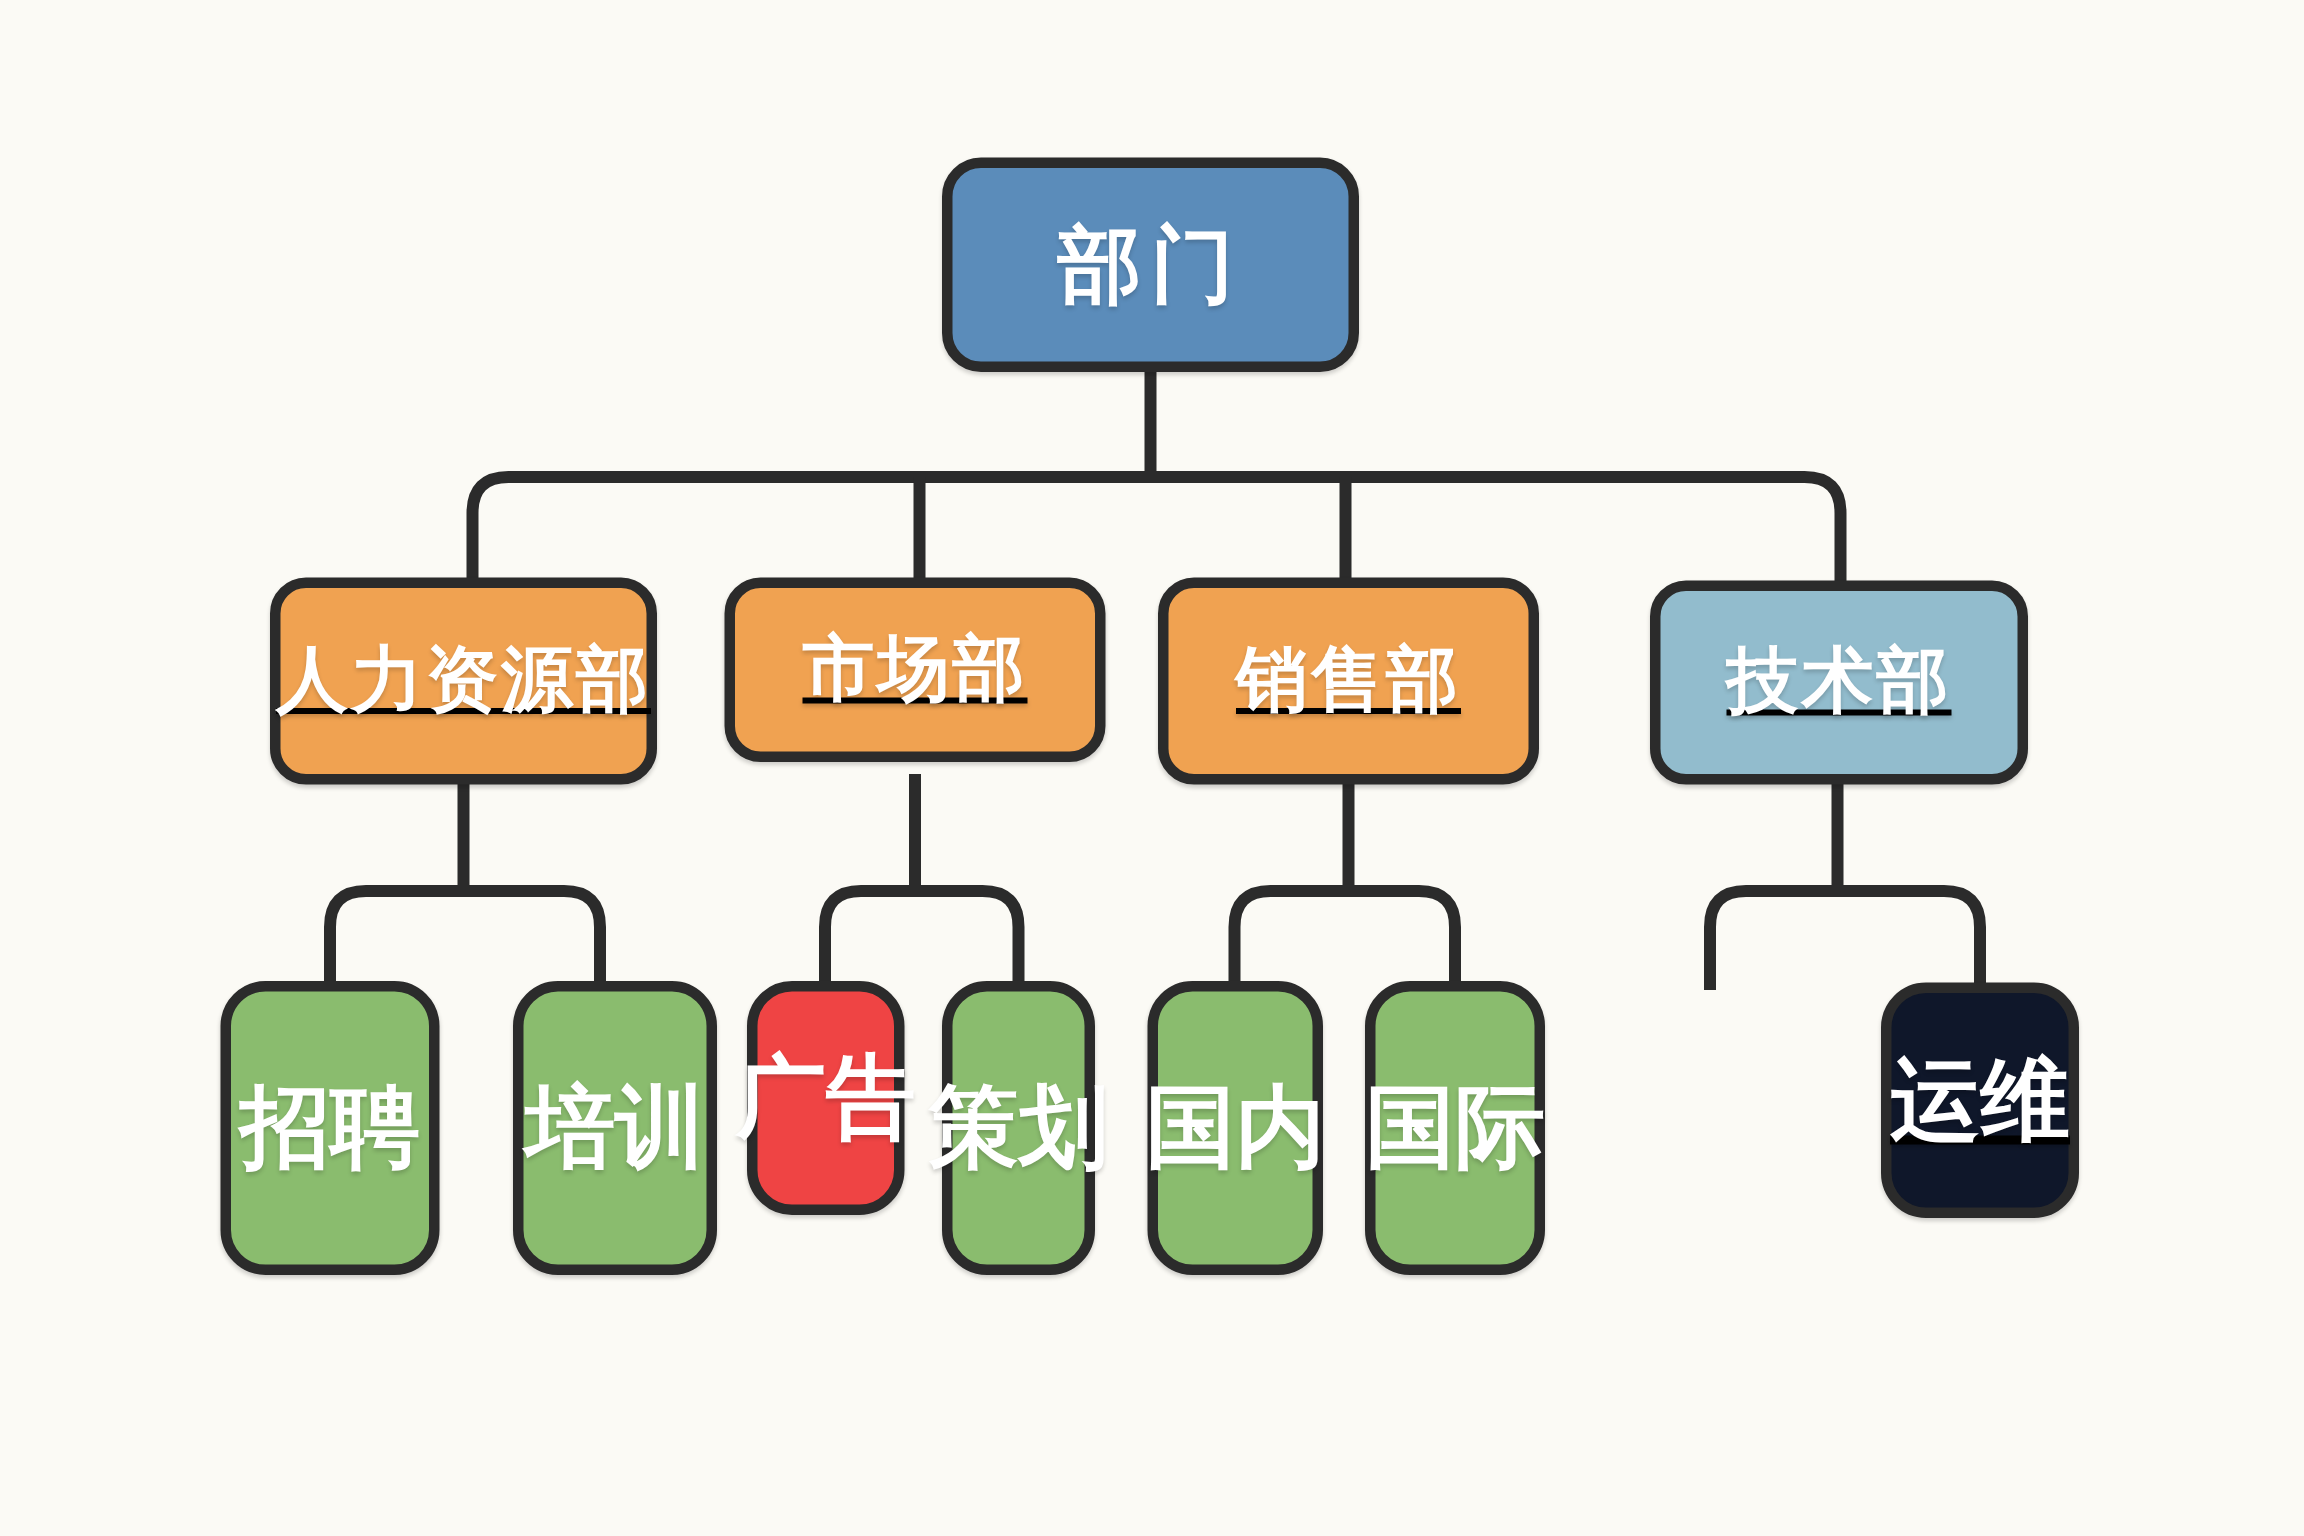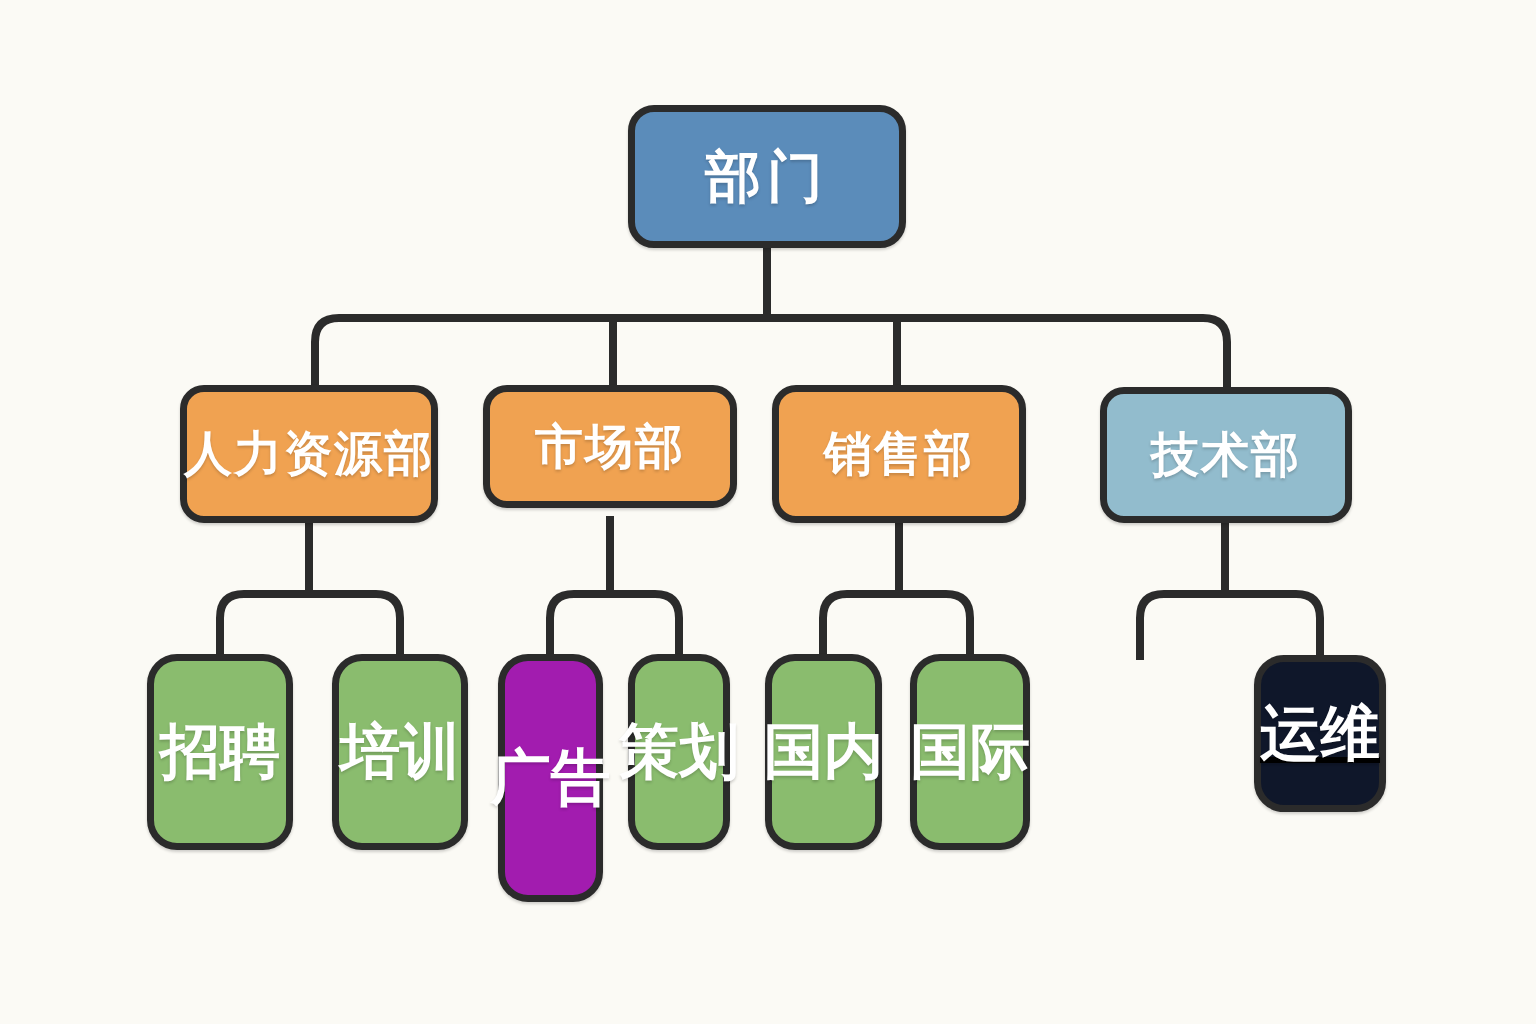--- a/index.html
+++ b/index.html
@@ -39,21 +39,21 @@
   }
   .node .label {
     color: #ffffff;
     font-weight: bold;
     white-space: nowrap;
     text-shadow: 0 2px 3px rgba(0,0,0,0.18);
     line-height: 1;
   }
   .lvl1 { border-radius: 26px; }
   .lvl1 .label { font-size: 56px; letter-spacing: 6px; }
-  .lvl2 { border-radius: 24px; }
+  .lvl2 { border-radius: 24px; text-decoration: underline; }
   .lvl2 .label { font-size: 48px; letter-spacing: 2px; }
   .lvl3 { border-radius: 30px; }
   .lvl3 .label { font-size: 60px; }
 </style>
 </head>
 <body>
 
 <div class="canvas" style="background: rgb(251, 250, 245);">
 
   <svg class="connectors" viewBox="0 0 1536 1024" xmlns="http://www.w3.org/2000/svg">
@@ -90,24 +90,24 @@
   <div class="node lvl2" style="left: 772px; top: 385px; width: 254px; height: 138px; background-color: rgb(240, 162, 81);">
     <span class="label">销售部</span>
   </div>
   <div class="node lvl2" style="left: 1100px; top: 387px; width: 252px; height: 136px; background-color: rgb(146, 188, 205);">
     <span class="label">技术部</span>
   </div>
 
   <div class="node lvl3" style="left: 147px; top: 654px; width: 146px; height: 196px; background-color: rgb(138, 188, 110);">
     <span class="label">招聘</span>
   </div>
-  <div class="node lvl3" style="left: 332px; top: 654px; width: 136px; height: 196px; background-color: rgb(138, 188, 110);">
+  <div class="node lvl3" style="left: 342px; top: 654px; width: 136px; height: 196px; background-color: rgb(138, 188, 110);">
     <span class="label">培训</span>
   </div>
-  <div class="node lvl3" style="left: 498px; top: 654px; width: 105px; height: 248px; background-color: #a21caf;">
+  <div class="node lvl3" style="left: 498px; top: 654px; width: 105px; height: 156px; background-color: #ef4444;">
     <span class="label">广告</span>
   </div>
   <div class="node lvl3" style="left: 628px; top: 654px; width: 102px; height: 196px; background-color: rgb(138, 188, 110);">
     <span class="label">策划</span>
   </div>
   <div class="node lvl3" style="left: 765px; top: 654px; width: 117px; height: 196px; background-color: rgb(138, 188, 110);">
     <span class="label">国内</span>
   </div>
   <div class="node lvl3" style="left: 910px; top: 654px; width: 120px; height: 196px; background-color: rgb(138, 188, 110);">
     <span class="label">国际</span>

